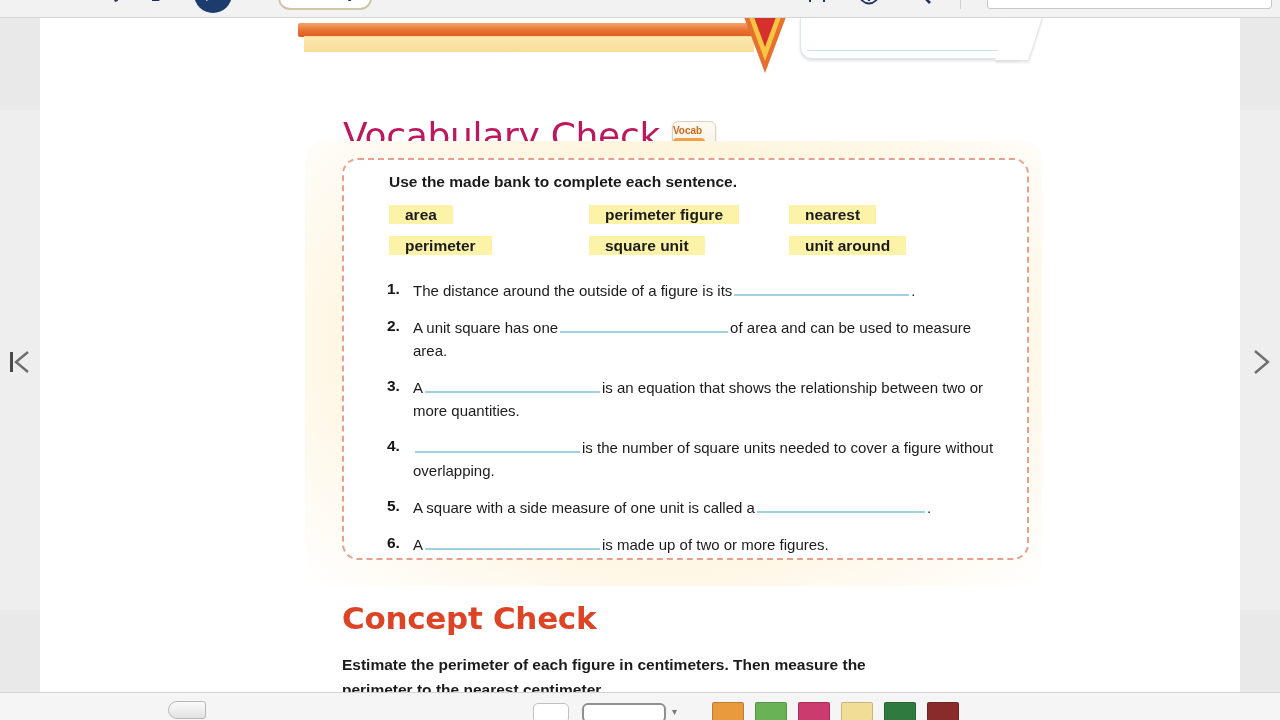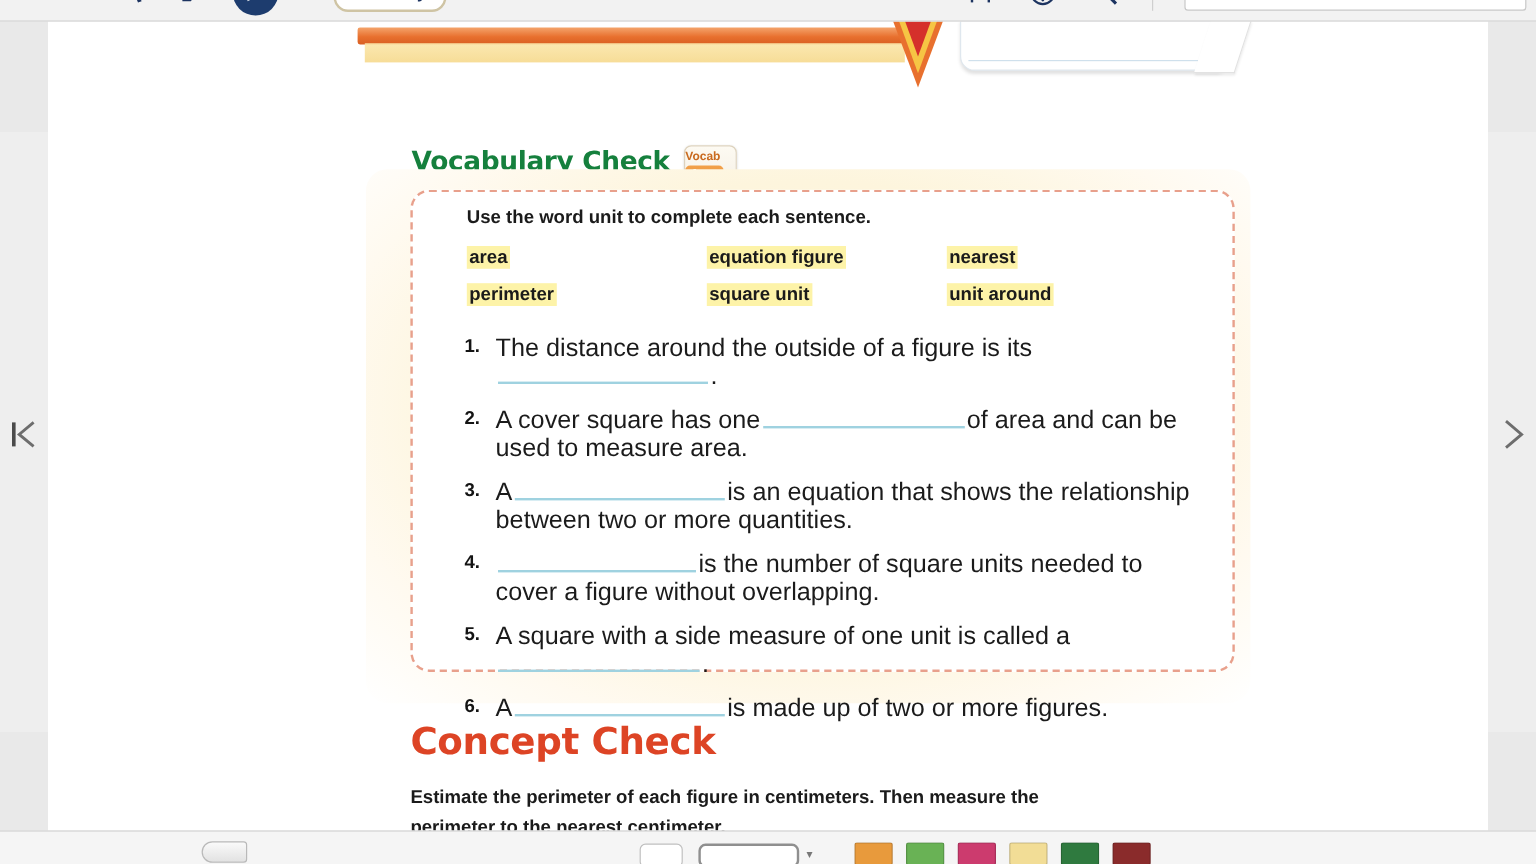--- a/index.html
+++ b/index.html
@@ -125,22 +125,22 @@
     box-shadow: 1px 2px 2px rgba(0,0,0,.08);
   }
 
   
   .vc-head {
     position: absolute; top: 84px; left: 303px;
     display: flex; align-items: center; gap: 12px;
   }
   .vc-title {
     font-family: "DejaVu Sans", sans-serif;
-    font-size: 22px; font-weight: bold;
-    color: #15803d;
+    font-size: 36px; font-weight: normal;
+    color: #be185d;
     letter-spacing: -0.3px;
   }
   .vocab-badge {
     width: 44px; height: 48px;
     background: linear-gradient(180deg,#fdfaf2 0%,#f3ece0 100%);
     border: 1px solid #ddd2bd;
     border-radius: 6px;
     box-shadow: 0 1px 2px rgba(0,0,0,.18);
     position: relative;
     display:flex; flex-direction:column; 
@@ -185,33 +185,33 @@
     font-size: 15.5px; font-weight: bold; color: #1b1b1b;
   }
 
   .wordbank { position: absolute; top: 46px; left: 45px; width: 600px; }
   .wb-row { display: flex; margin-bottom: 13px; }
   .wb-col { width: 209px; }
   .wb-word {
     display: inline;
     font-size: 15.5px; font-weight: bold; color: #1b1b1b;
     background: #fdf3a8;
-    padding: 1px 2px;
+    padding: 1px 16px;
     box-decoration-break: clone;
   }
 
   .qlist { position: absolute; top: 119px; left: 43px; width: 620px; }
   .qitem { display: flex; margin-bottom: 14px; }
   .qnum {
     width: 26px; flex: 0 0 26px;
     font-size: 15.5px; font-weight: bold; color: #141414;
     padding-top: 1px;
   }
   .qtext {
-    font-size: 21px; color: #1b1b1b; line-height: 23px;
+    font-size: 15px; color: #1b1b1b; line-height: 23px;
   }
   .blank {
     display: inline-block;
     border-bottom: 2px solid #9fd2e0;
     vertical-align: baseline;
     height: 15px;
     margin: 0 2px;
   }
   .b-175 { width: 175px; }
   .b-168 { width: 168px; }
@@ -314,45 +314,45 @@
       <div class="vc-title">Vocabulary Check</div>
       <div class="vocab-badge">
         <div class="vb-label">Vocab</div>
         <div class="vb-tile"></div>
       </div>
     </div>
 
     <div class="vc-shadow"></div>
     <div class="vc-box">
 
-      <div class="prompt">Use the word unit to complete each sentence.</div>
+      <div class="prompt">Use the made bank to complete each sentence.</div>
 
       <div class="wordbank">
         <div class="wb-row">
           <div class="wb-col"><span class="wb-word">area</span></div>
-          <div class="wb-col"><span class="wb-word">equation figure</span></div>
+          <div class="wb-col"><span class="wb-word">perimeter figure</span></div>
           <div class="wb-col"><span class="wb-word">nearest</span></div>
         </div>
         <div class="wb-row">
           <div class="wb-col"><span class="wb-word">perimeter</span></div>
           <div class="wb-col"><span class="wb-word">square unit</span></div>
           <div class="wb-col"><span class="wb-word">unit around</span></div>
         </div>
       </div>
 
       <div class="qlist">
 
         <div class="qitem">
           <div class="qnum">1.</div>
           <div class="qtext"><span>The distance around the outside of a figure is its</span><span class="blank b-175"></span><span>.</span></div>
         </div>
 
         <div class="qitem">
           <div class="qnum">2.</div>
-          <div class="qtext"><span>A cover square has one</span><span class="blank b-168"></span><span>of area and can be used to measure area.</span></div>
+          <div class="qtext"><span>A unit square has one</span><span class="blank b-168"></span><span>of area and can be used to measure area.</span></div>
         </div>
 
         <div class="qitem">
           <div class="qnum">3.</div>
           <div class="qtext"><span>A</span><span class="blank b-175"></span><span>is an equation that shows the relationship between two or more quantities.</span></div>
         </div>
 
         <div class="qitem">
           <div class="qnum">4.</div>
           <div class="qtext"><span class="blank b-165"></span><span>is the number of square units needed to cover a figure without overlapping.</span></div>

